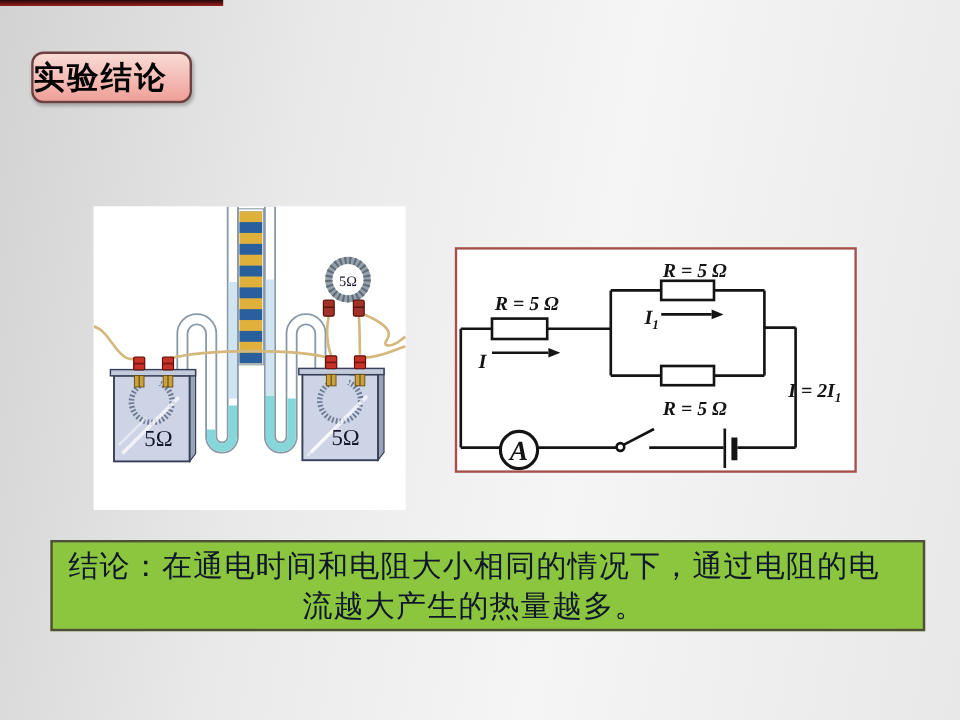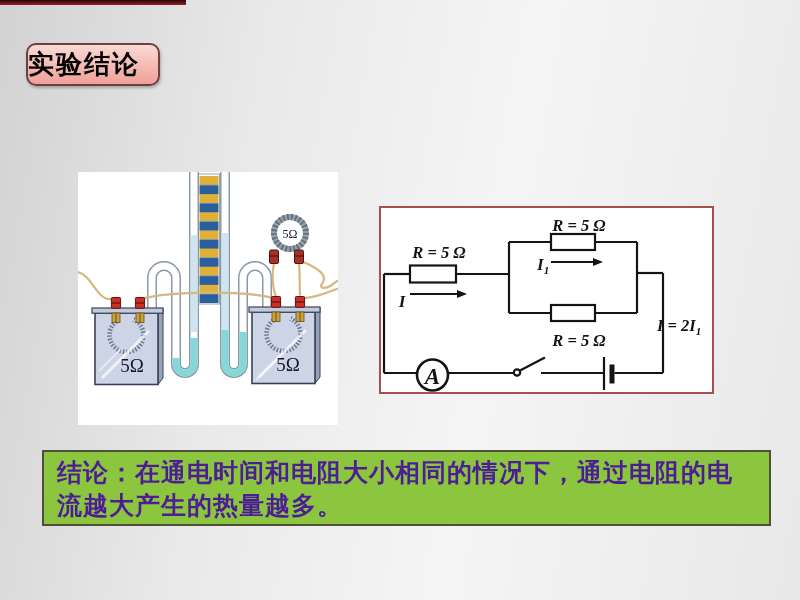--- a/index.html
+++ b/index.html
@@ -28,21 +28,21 @@
     position:absolute;left:379px;top:206px;width:335px;height:188px;background:#ffffff;
   }
   .circuit-border{
     position:absolute;inset:0;border:2px solid #a5514b;pointer-events:none;
   }
   .circuit svg{position:absolute;left:0;top:0;}
   .conclusion{
     position:absolute;left:42px;top:450px;width:729px;height:76px;box-sizing:border-box;
     background:#8cc63f;border:2px solid #50503a;
     padding:4px 36px 0 13px;
-    font-size:25px;font-weight:bold;line-height:33px;color:#4c1d95;letter-spacing:1px;
+    font-size:25px;font-weight:normal;line-height:33px;color:#0f172a;letter-spacing:1px;text-align:center;
   }
   .lbl{font-family:"Liberation Serif",serif;font-style:italic;font-weight:bold;fill:#141414;}
   .beaker-lbl{font-family:"Liberation Serif",serif;fill:#16162c;}
 </style>
 </head>
 <body>
 
 <div class="slide">
 
   <div class="topbar"></div>

